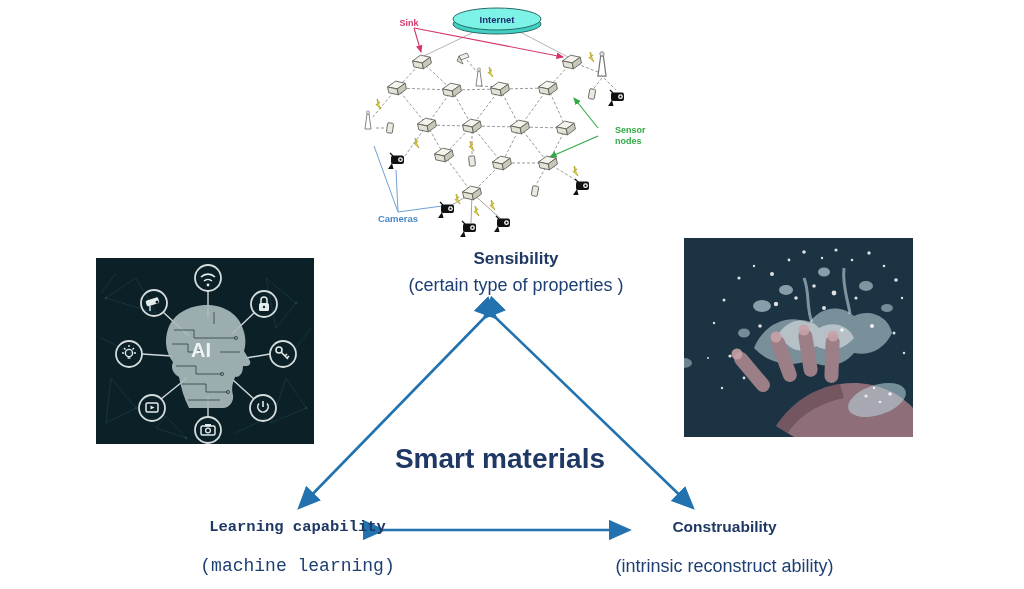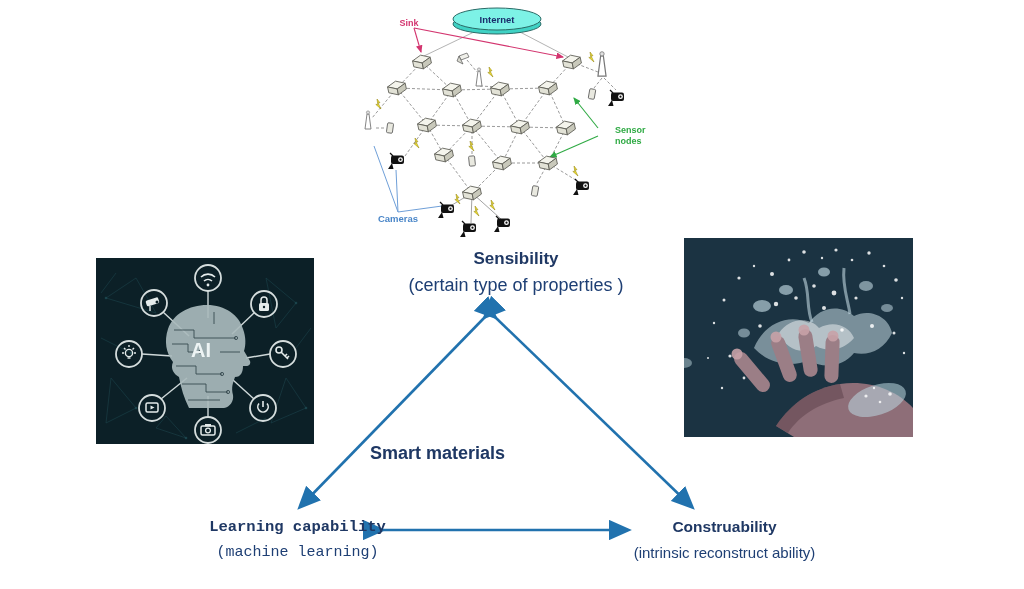--- a/index.html
+++ b/index.html
@@ -5,23 +5,23 @@
   html,body{margin:0;padding:0;background:#ffffff;}
   .page{position:relative;width:1024px;height:589px;background:#ffffff;overflow:hidden;
         font-family:"Liberation Sans",sans-serif;}
   .abs{position:absolute;}
   .vtx{position:absolute;text-align:center;color:#1f3864;}
   .vtitle{font-weight:bold;}
   .vsub{color:#1e3f74;}
   .vtx-top .vtitle{font-size:17px;}
   .vtx-top .vsub{font-size:18px;margin-top:6px;}
   .vtx-bl .vtitle,.vtx-br .vtitle{font-size:15.5px;}
-  .vtx-bl .vsub,.vtx-br .vsub{font-size:15px;margin-top:8px;}
-  .center-label{position:absolute;left:370px;top:443px;width:260px;
-        font-size:18px;font-weight:bold;color:#1f3864;}
+  .vtx-bl .vsub,.vtx-br .vsub{font-size:18px;margin-top:20px;}
+  .center-label{position:absolute;left:370px;top:443px;width:260px;text-align:center;
+        font-size:28px;font-weight:bold;color:#1f3864;}
   svg text{font-family:"Liberation Sans",sans-serif;}
 </style>
 </head>
 <body>
 
 <div class="page">
 
   <svg class="abs" style="left:352px;top:0px;" width="320" height="248" viewBox="0 0 320 248">
     <defs>
       <g id="nd">

